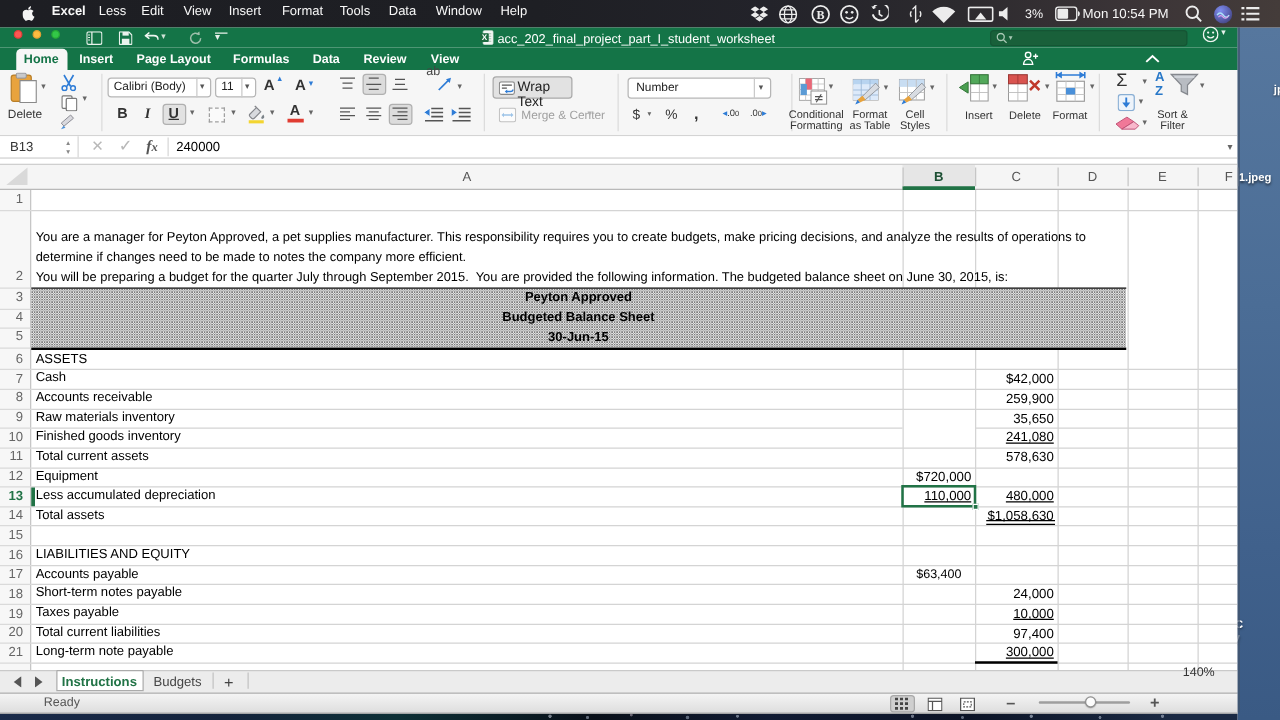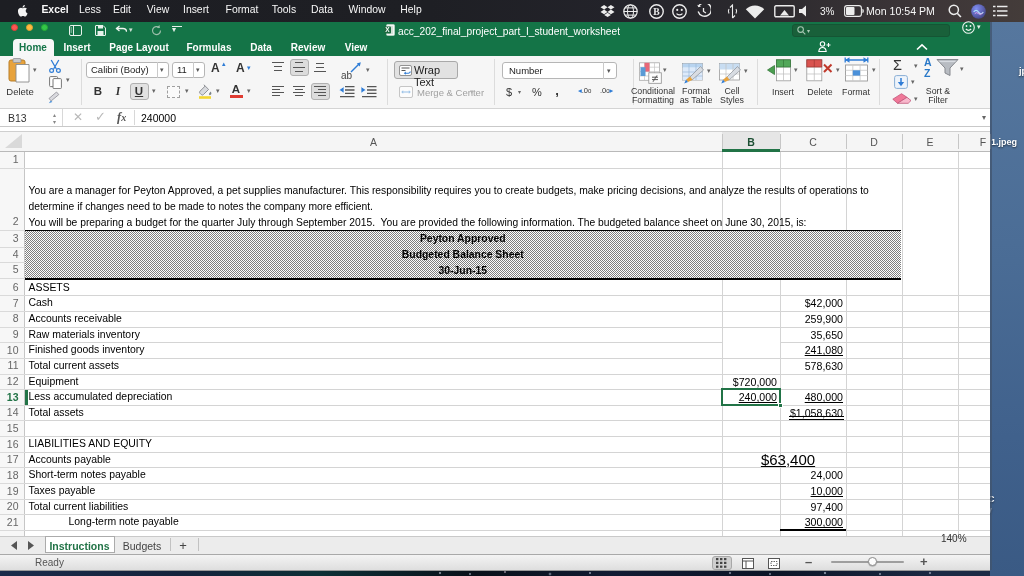--- a/index.html
+++ b/index.html
@@ -221,21 +221,21 @@
 <div class="ab" style="left:272px;top:62px;width:12px;height:1.4px;background:#555;"></div>
 <div class="ab" style="left:274px;top:66px;width:8px;height:1.4px;background:#555;"></div>
 <div class="ab" style="left:274px;top:70px;width:8px;height:1.4px;background:#555;"></div>
 <div class="ab" style="left:289.5px;top:58.5px;width:19px;height:17px;background:#dcdcdc;border:1px solid #b0b0b0;border-radius:3px;"></div>
 <div class="ab" style="left:295px;top:62px;width:8px;height:1.4px;background:#555;"></div>
 <div class="ab" style="left:293px;top:66.5px;width:12px;height:1.4px;background:#555;"></div>
 <div class="ab" style="left:295px;top:71px;width:8px;height:1.4px;background:#555;"></div>
 <div class="ab" style="left:316px;top:63px;width:8px;height:1.4px;background:#555;"></div>
 <div class="ab" style="left:316px;top:67px;width:8px;height:1.4px;background:#555;"></div>
 <div class="ab" style="left:314px;top:71px;width:12px;height:1.4px;background:#555;"></div>
-<div class="ab" style="left:341px;top:70px;width:14px;height:11px;font-size:10px;color:#444;">ab</div>
+<div class="ab" style="left:341px;top:52px;width:14px;height:11px;font-size:10px;color:#444;">ab</div>
 <svg class="ab" style="left:350px;top:61px;" width="12" height="12" viewBox="0 0 12 12">
     <path d="M1 11L9.5 2.5" stroke="#2e7cd6" stroke-width="1.4"></path>
     <path d="M10.8 1.2L6.8 2.4l3 3z" fill="#2e7cd6"></path>
   </svg>
 <div class="ab" style="left:366px;top:66px;width:8px;height:8px;color:#666;font-size:7px;line-height:8px;">▾</div>
 <div class="ab" style="left:272px;top:86px;width:12px;height:1.4px;background:#555;"></div>
 <div class="ab" style="left:272px;top:89px;width:8px;height:1.4px;background:#555;"></div>
 <div class="ab" style="left:272px;top:92px;width:12px;height:1.4px;background:#555;"></div>
 <div class="ab" style="left:272px;top:95px;width:8px;height:1.4px;background:#555;"></div>
 <div class="ab" style="left:293px;top:86px;width:12px;height:1.4px;background:#555;"></div>
@@ -489,30 +489,30 @@
 <div class="ab" style="left:28.5px;top:343.2px;width:400px;height:14px;font-size:10.45px;line-height:14px;color:#000;">Finished goods inventory</div>
 <div class="ab" style="left:28.5px;top:358.9px;width:400px;height:14px;font-size:10.45px;line-height:14px;color:#000;">Total current assets</div>
 <div class="ab" style="left:28.5px;top:374.5px;width:400px;height:14px;font-size:10.45px;line-height:14px;color:#000;">Equipment</div>
 <div class="ab" style="left:28.5px;top:390.2px;width:400px;height:14px;font-size:10.45px;line-height:14px;color:#000;">Less accumulated depreciation</div>
 <div class="ab" style="left:28.5px;top:405.8px;width:400px;height:14px;font-size:10.45px;line-height:14px;color:#000;">Total assets</div>
 <div class="ab" style="left:28.5px;top:437.1px;width:400px;height:14px;font-size:10.45px;line-height:14px;color:#000;">LIABILITIES AND EQUITY</div>
 <div class="ab" style="left:28.5px;top:452.8px;width:400px;height:14px;font-size:10.45px;line-height:14px;color:#000;">Accounts payable</div>
 <div class="ab" style="left:28.5px;top:468.4px;width:400px;height:14px;font-size:10.45px;line-height:14px;color:#000;">Short-term notes payable</div>
 <div class="ab" style="left:28.5px;top:484.1px;width:400px;height:14px;font-size:10.45px;line-height:14px;color:#000;">Taxes payable</div>
 <div class="ab" style="left:28.5px;top:499.8px;width:400px;height:14px;font-size:10.45px;line-height:14px;color:#000;">Total current liabilities</div>
-<div class="ab" style="left:28.5px;top:515.4px;width:400px;height:14px;font-size:10.45px;line-height:14px;color:#000;margin-left:40px;">Long-term note payable</div>
+<div class="ab" style="left:28.5px;top:515.4px;width:400px;height:14px;font-size:10.45px;line-height:14px;color:#000;">Long-term note payable</div>
 <div class="ab" style="right:247px;top:374.5px;width:110px;height:14px;font-size:10.6px;line-height:14px;color:#000;text-align:right;">$720,000</div>
-<div class="ab" style="right:247px;top:390.2px;width:110px;height:14px;font-size:10.6px;line-height:14px;color:#000;text-align:right;text-decoration:underline;">240,000</div>
+<div class="ab" style="right:247px;top:390.2px;width:110px;height:14px;font-size:10.6px;line-height:14px;color:#000;text-align:right;text-decoration:underline;">110,000</div>
 <div class="ab" style="right:181px;top:296.3px;width:110px;height:14px;font-size:10.6px;line-height:14px;color:#000;text-align:right;">$42,000</div>
 <div class="ab" style="right:181px;top:311.9px;width:110px;height:14px;font-size:10.6px;line-height:14px;color:#000;text-align:right;">259,900</div>
 <div class="ab" style="right:181px;top:327.6px;width:110px;height:14px;font-size:10.6px;line-height:14px;color:#000;text-align:right;">35,650</div>
 <div class="ab" style="right:181px;top:343.2px;width:110px;height:14px;font-size:10.6px;line-height:14px;color:#000;text-align:right;text-decoration:underline;">241,080</div>
 <div class="ab" style="right:181px;top:358.9px;width:110px;height:14px;font-size:10.6px;line-height:14px;color:#000;text-align:right;">578,630</div>
 <div class="ab" style="right:181px;top:390.2px;width:110px;height:14px;font-size:10.6px;line-height:14px;color:#000;text-align:right;text-decoration:underline;">480,000</div>
-<div class="ab" style="right:181px;top:452.8px;width:110px;height:14px;font-size:15px;line-height:14px;color:#000;text-align:center;text-decoration:underline;">$63,400</div>
+<div class="ab" style="right:181px;top:452.8px;width:110px;height:14px;font-size:10px;line-height:14px;color:#000;text-align:left;">$63,400</div>
 <div class="ab" style="right:181px;top:468.4px;width:110px;height:14px;font-size:10.6px;line-height:14px;color:#000;text-align:right;">24,000</div>
 <div class="ab" style="right:181px;top:484.1px;width:110px;height:14px;font-size:10.6px;line-height:14px;color:#000;text-align:right;text-decoration:underline;">10,000</div>
 <div class="ab" style="right:181px;top:499.8px;width:110px;height:14px;font-size:10.6px;line-height:14px;color:#000;text-align:right;">97,400</div>
 <div class="ab" style="right:181px;top:515.4px;width:110px;height:14px;font-size:10.6px;line-height:14px;color:#000;text-align:right;text-decoration:underline;">300,000</div>
 <div class="ab" style="right:181px;top:405.8px;width:110px;height:14px;font-size:10.6px;line-height:14px;color:#000;text-align:right;">$1,058,630</div>
 <div class="ab" style="left:789px;top:416.4px;width:55px;height:1px;background:#000;"></div>
 <div class="ab" style="left:789px;top:419.0px;width:55px;height:1px;background:#000;"></div>
 <div class="ab" style="left:721px;top:388.1px;width:60px;height:17.7px;border:2px solid #217346;"></div>
 <div class="ab" style="left:778px;top:402.8px;width:5px;height:5px;background:#217346;border:1px solid #fff;"></div>
 <div class="ab" style="left:780px;top:528.9px;width:66px;height:2.2px;background:#000;"></div>
@@ -553,13 +553,13 @@
     <path d="M.5 3h11M4 3v7.5" stroke="#555" stroke-width="1"></path>
   </svg>
 <svg class="ab" style="left:768px;top:557.5px;" width="12" height="11" viewBox="0 0 12 11">
     <rect x=".5" y=".5" width="11" height="10" fill="#fff" stroke="#555" stroke-width="1"></rect>
     <rect x="3" y="3.5" width="6" height="4" fill="none" stroke="#555" stroke-width=".9" stroke-dasharray="1.5 1"></rect>
   </svg>
 <div class="ab" style="left:805px;top:555px;width:14px;height:14px;font-size:13px;line-height:14px;color:#555;font-weight:bold;">–</div>
 <div class="ab" style="left:831px;top:560.5px;width:73px;height:2.6px;background:#9e9e9e;border-radius:2px;"></div>
 <div class="ab" style="left:867.5px;top:556.5px;width:9.5px;height:9.5px;border-radius:50%;background:#fdfdfd;border:1px solid #909090;box-shadow:0 .5px 1px rgba(0,0,0,.35);"></div>
 <div class="ab" style="left:920px;top:555px;width:14px;height:14px;font-size:13px;line-height:14px;color:#555;font-weight:bold;">+</div>
-<div class="ab" style="left:941px;top:533px;width:36px;height:12px;font-size:10px;line-height:12px;color:#333;text-align:left;">140%</div>
+<div class="ab" style="left:941px;top:533px;width:36px;height:12px;font-size:10px;line-height:12px;color:#333;text-align:center;">140%</div>
 <div class="ab" style="left:990px;top:22px;width:1.5px;height:548px;background:#41546e;opacity:.75;"></div>
 </body></html>

